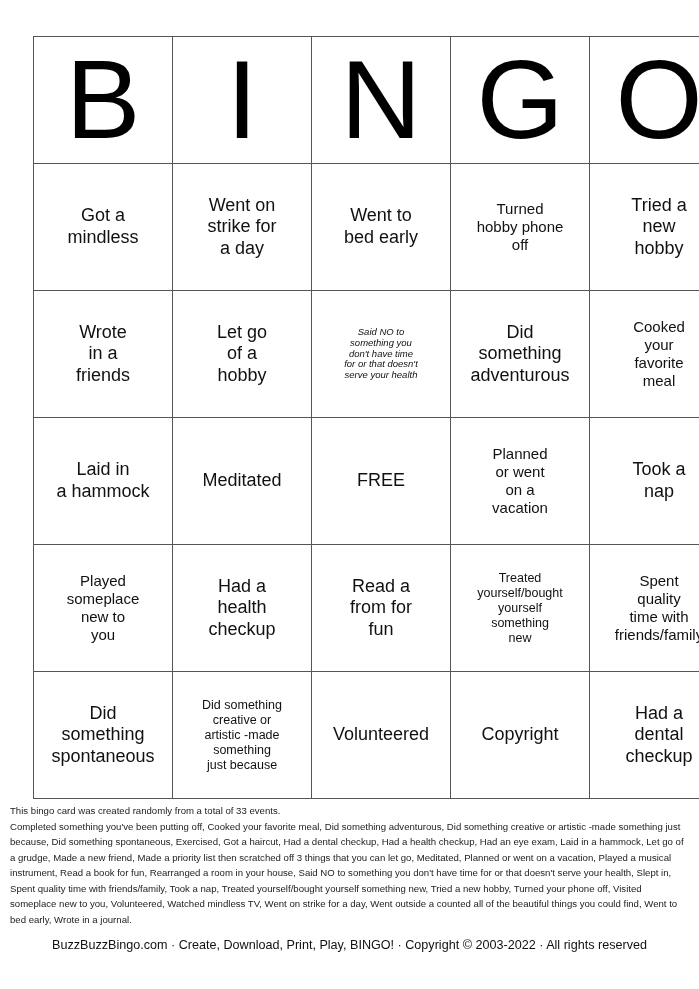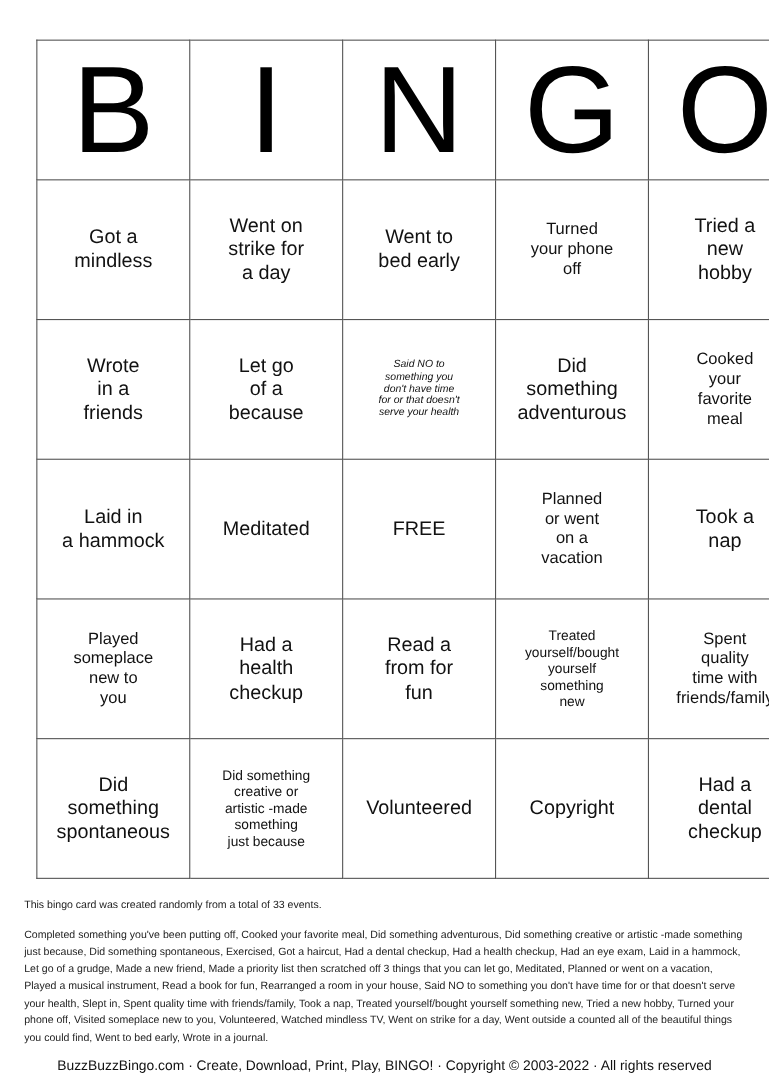--- a/index.html
+++ b/index.html
@@ -28,23 +28,23 @@
   }
   .cell-text { display: block; white-space: pre-line; line-height: 1.2; color: #111; }
   .sz-l { font-size: 18px; }
   .sz-m { font-size: 15px; }
   .sz-s { font-size: 12.5px; }
   .sz-xs { font-size: 9.5px; line-height: 1.15; font-style: italic; }
   .desc {
     position: absolute; left: 10px; top: 803px; width: 680px;
     font-size: 9.6px; line-height: 15.5px; color: #222;
   }
-  .desc p { margin: 12px; }
+  .desc p { margin: 0; }
   .footer {
-    position: absolute; left: 0; top: 962px; width: 699px;
+    position: absolute; left: 0; top: 938px; width: 699px;
     text-align: center; font-size: 12.6px; color: #111;
   }
 </style>
 </head>
 <body>
 
 <table class="card">
   <tbody>
       <tr class="header">
     <td>
@@ -72,39 +72,39 @@
           <span class="cell-text sz-l">Went on
 strike for
 a day</span>
         </td>
     <td>
           <span class="cell-text sz-l">Went to
 bed early</span>
         </td>
     <td>
           <span class="cell-text sz-m">Turned
-your phone
+hobby phone
 off</span>
         </td>
     <td>
           <span class="cell-text sz-l">Tried a
 new
 hobby</span>
         </td>
   </tr>
   <tr class="row">
     <td>
           <span class="cell-text sz-l">Wrote
 in a
 friends</span>
         </td>
     <td>
           <span class="cell-text sz-l">Let go
 of a
-because</span>
+hobby</span>
         </td>
     <td>
           <span class="cell-text sz-xs">Said NO to
 something you
 don't have time
 for or that doesn't
 serve your health</span>
         </td>
     <td>
           <span class="cell-text sz-l">Did

